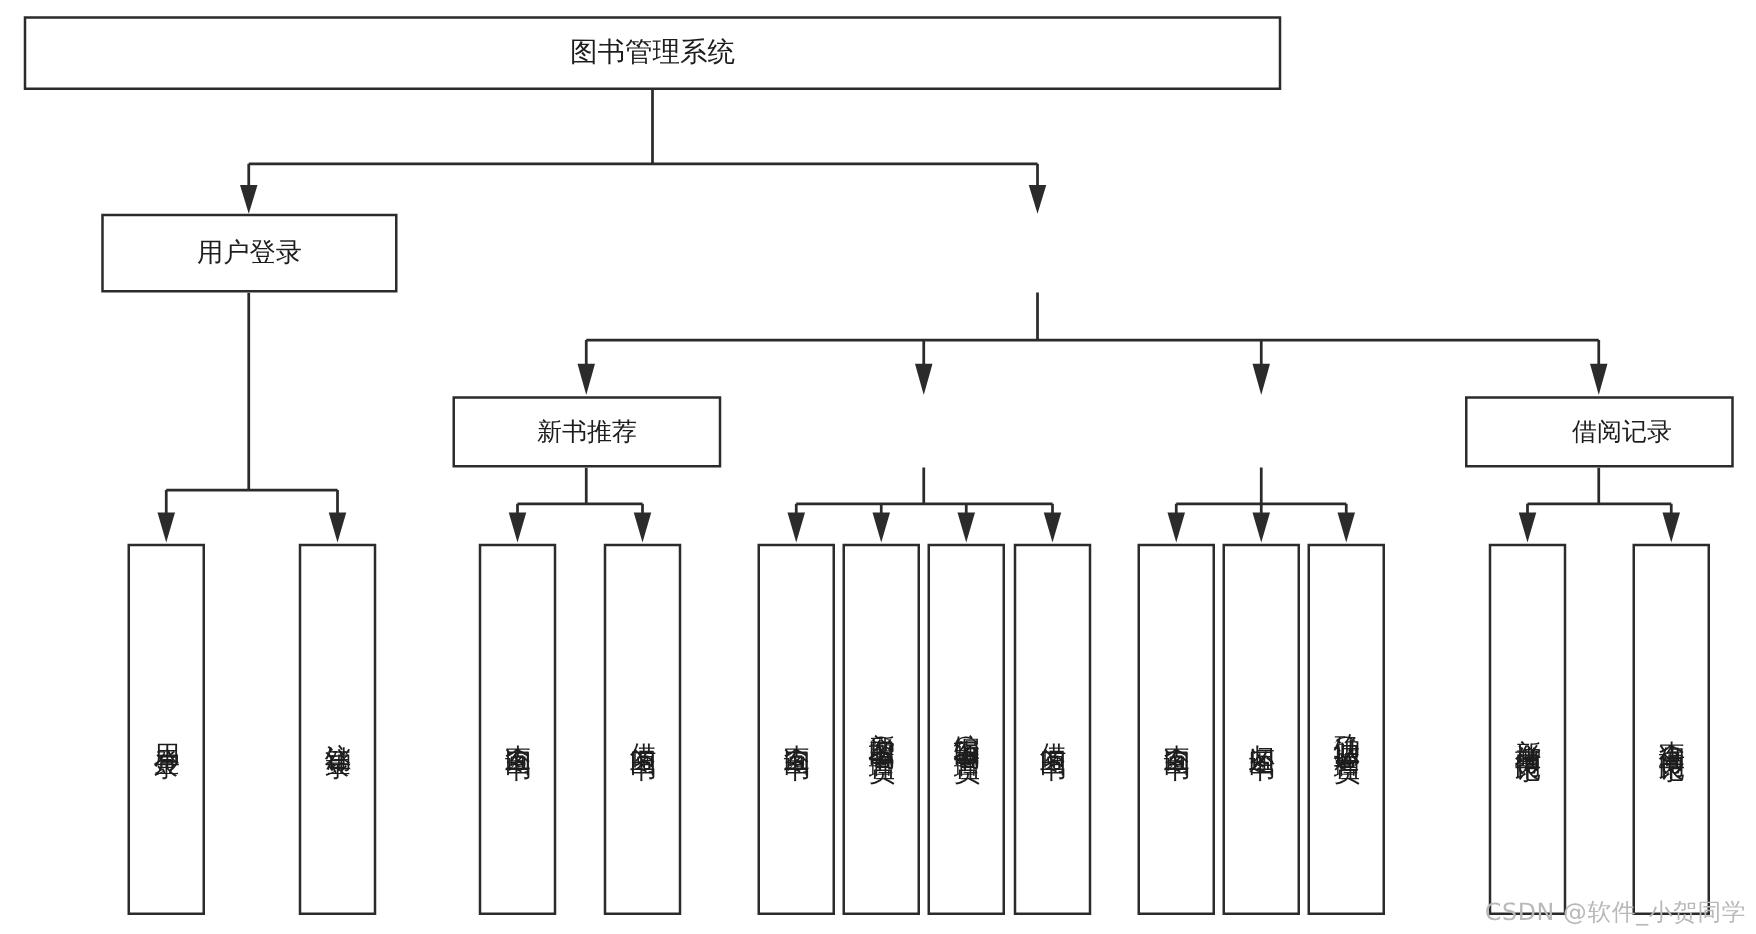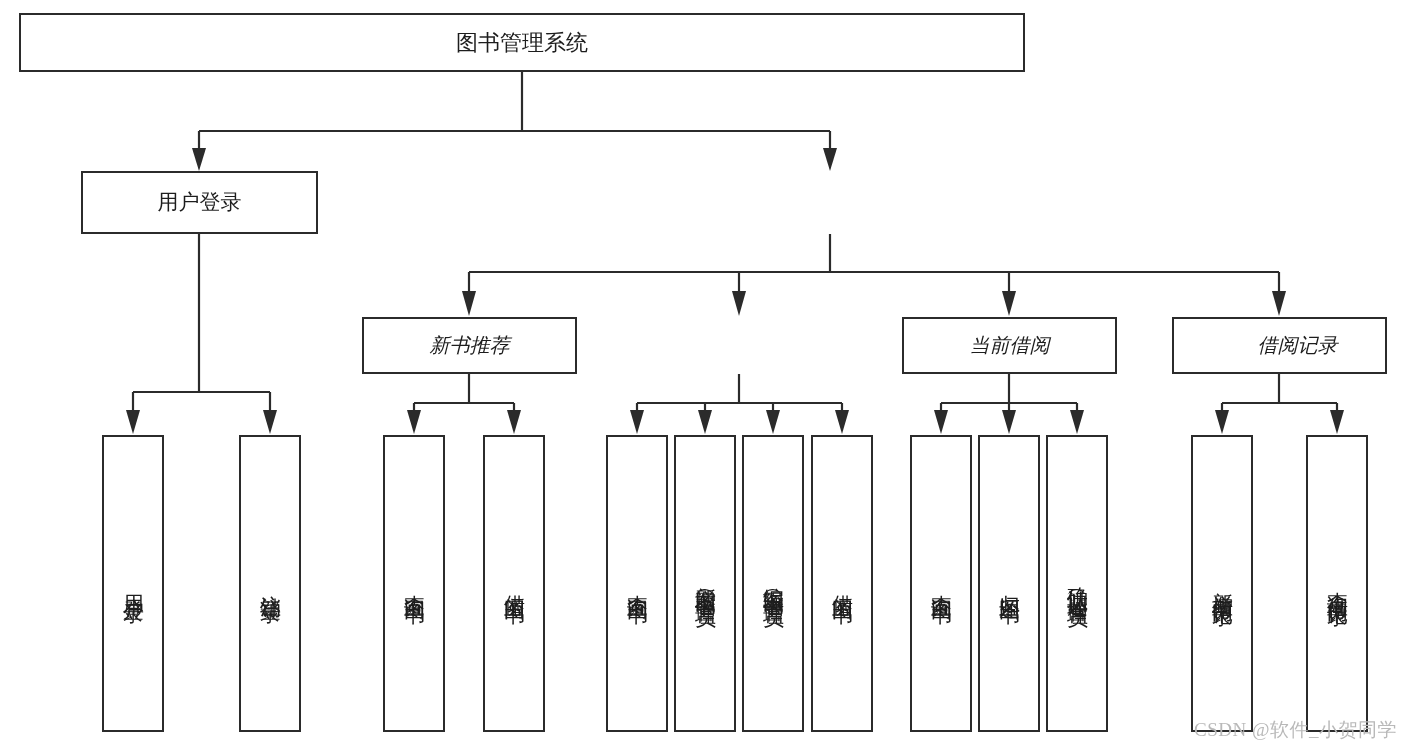--- a/index.html
+++ b/index.html
@@ -32,21 +32,20 @@
     text-align: center;
   }
   .node.root {
     font-size: 22px;
   }
   .node.level2 {
     font-size: 21px;
   }
   .node.level3 {
     font-size: 20px;
-    font-style: italic;
   }
   
   .node.leaf {
     font-size: 21px;
     padding: 0;
   }
   .node.leaf .vtext {
     writing-mode: vertical-rl;
     text-orientation: upright;
     -webkit-writing-mode: vertical-rl;
@@ -77,21 +76,20 @@
   }
   
   .watermark {
     position: absolute;
     right: 8px;
     bottom: 4px;
     font-size: 19px;
     color: #b9b9b9;
     white-space: nowrap;
     letter-spacing: 0.5px;
-    font-family: Liberation Serif, serif;
   }
 </style>
 </head>
 <body>
 
 <div id="canvas">
 
   <svg class="edge-layer" viewBox="0 0 1405 747" width="1405" height="747" xmlns="http://www.w3.org/2000/svg">
 
     <line x1="522" y1="72" x2="522" y2="131"></line>
@@ -155,21 +153,20 @@
   </svg>
 
   <div class="node root" style="left:19px; top:13px; width:1006px; height:59px;">图书管理系统</div>
 
   <div class="node level2" style="left:81px; top:171px; width:237px; height:63px;">用户登录</div>
 
 
   <div class="node level3" style="left:362px; top:317px; width:215px; height:57px;">新书推荐</div>
 
 
-  <div class="node level3" style="left:902px; top:317px; width:215px; height:57px;">当前借阅</div>
 
   <div class="node level3" style="left:1172px; top:317px; width:215px; height:57px;padding-left:36px;">借阅记录</div>
 
   <div class="node leaf" style="left:102px; top:435px; width:62px; height:297px;">
     <span class="vtext">用户登录</span>
   </div>
   <div class="node leaf" style="left:239px; top:435px; width:62px; height:297px;">
     <span class="vtext">注销登录</span>
   </div>
 

